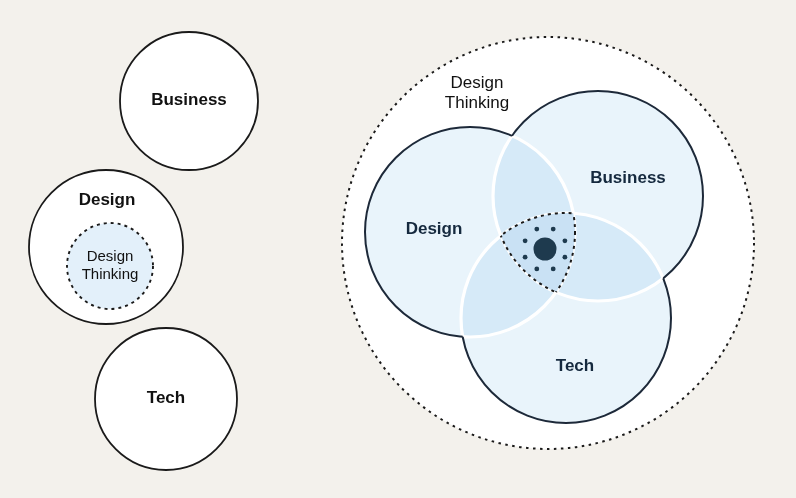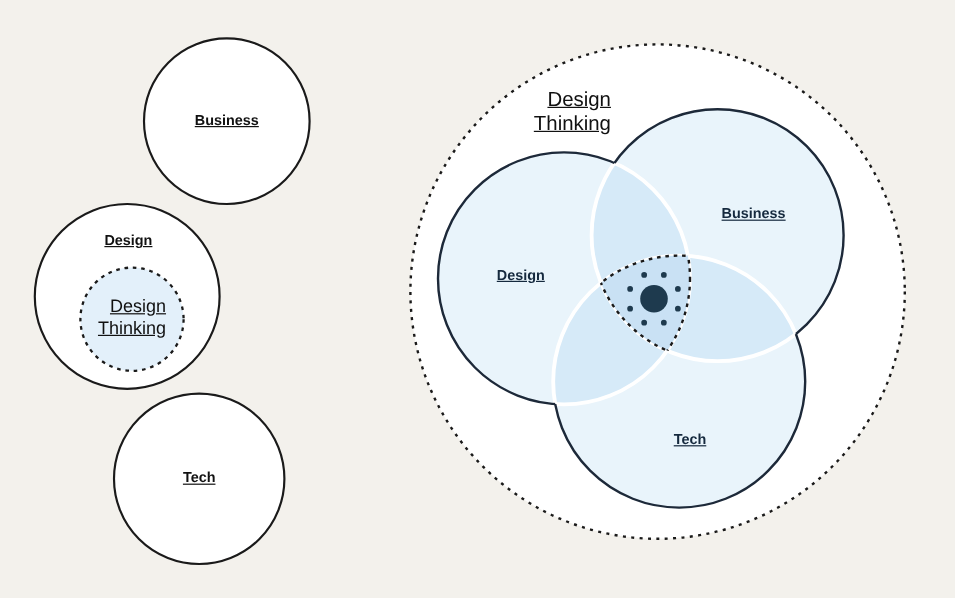--- a/index.html
+++ b/index.html
@@ -52,26 +52,25 @@
     stroke: var(--outline-black, #1a1a1a);
     stroke-width: 2;
     stroke-dasharray: 3 4;
   }
   .dot { fill: var(--dot-navy, #1e3a4e); }
 
   
   .lbl {
     position: absolute;
     transform: translate(-50%, -50%);
-    text-align: right;
+    text-align: center;
     white-space: nowrap;
     user-select: none;
-    text-decoration: underline;
   }
-  .lbl-bold  { font-weight: bold; font-size: 12px; }
+  .lbl-bold  { font-weight: bold; font-size: 17px; }
   .black { color: var(--label-black, #111111); }
   .navy  { color: var(--label-navy, #15293e); }
   .dt-left  { font-size: 15px; line-height: 18px; color: var(--label-black, #111111); }
   .dt-right { font-size: 17px; line-height: 20px; color: var(--label-black, #1c1c1c); }
 </style>
 </head>
 <body style="--background: #f3f1ec; --inner-white: #ffffff; --outline-black: #1a1a1a; --outline-navy: #1d2939; --fill-single: #e9f4fb; --fill-pair: #d6eaf8; --fill-triple: #c9e1f4; --fill-inner-dotted: #e3f0fa; --dot-navy: #1e3a4e; --divider-white: #ffffff; --label-black: #111111; --label-navy: #15293e;">
 
 <div class="stage">
 

